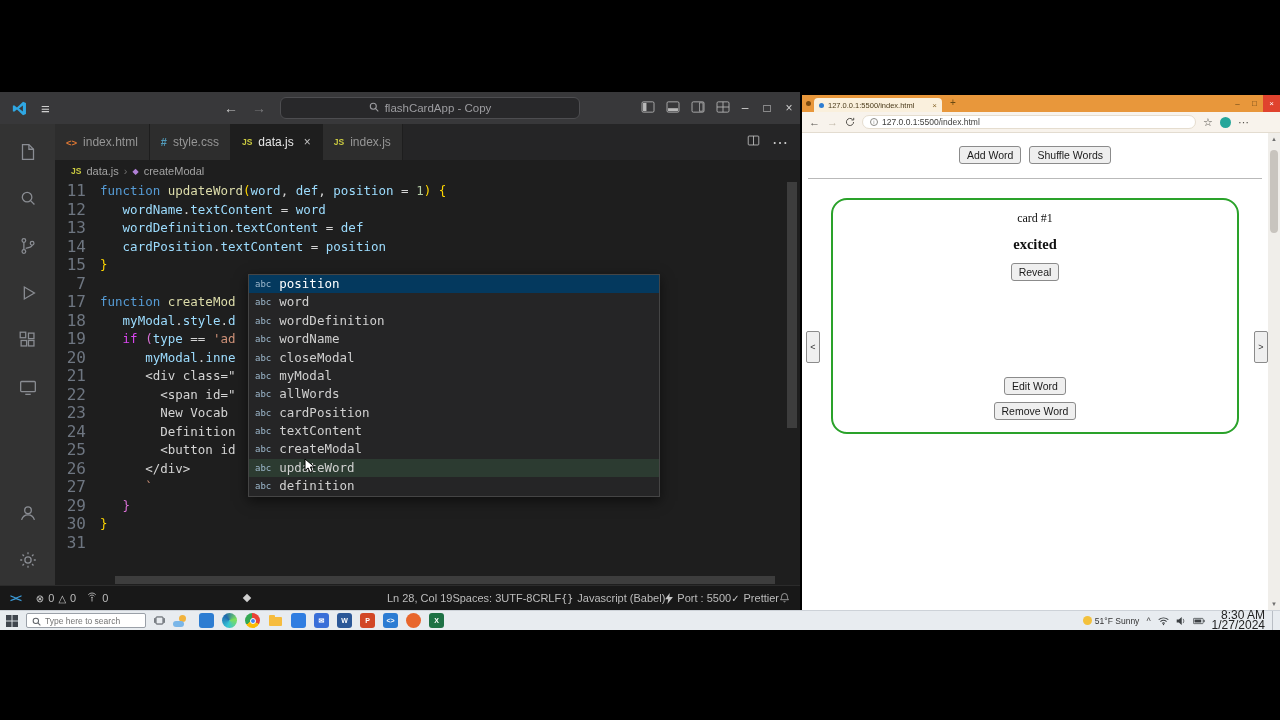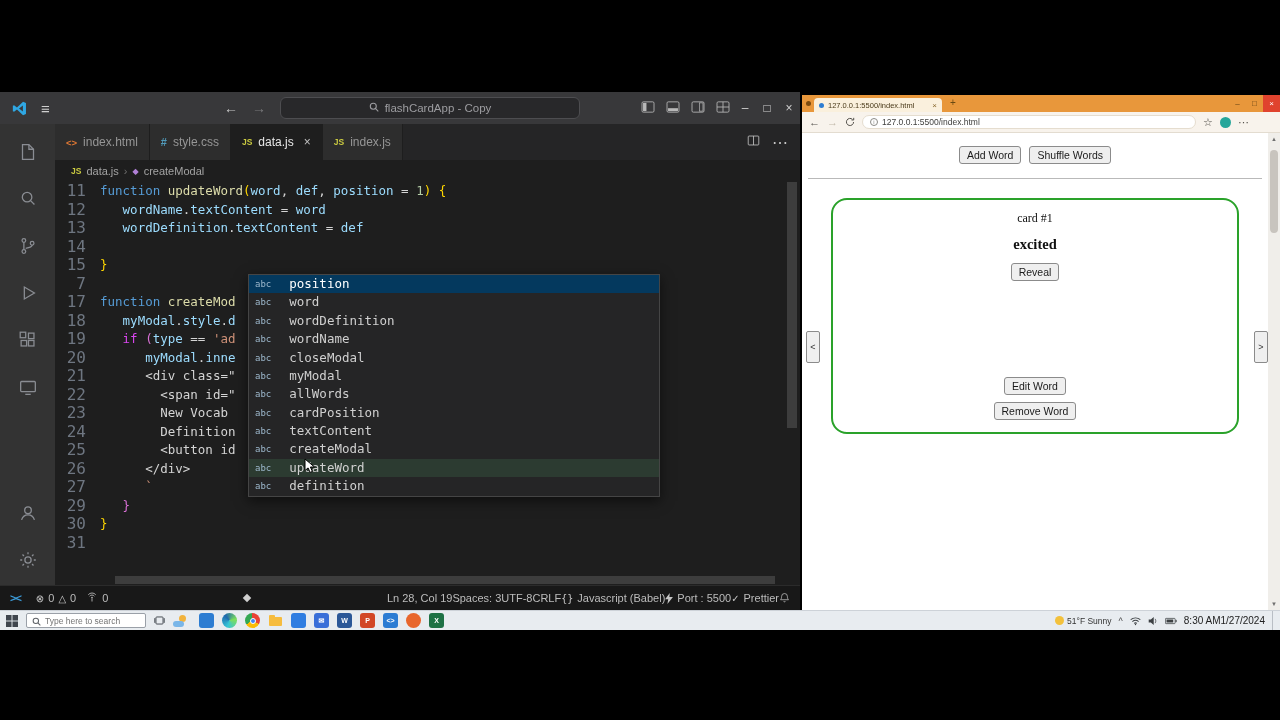--- a/index.html
+++ b/index.html
@@ -41,21 +41,21 @@
   .cl{display:flex;height:18.5px}
   .cl.cur{background:rgba(255,255,255,.045)}
   .cl.cur .gu{color:#c6c6c6}
   .gu{width:45px;padding-right:14px;text-align:right;color:#6e7681;font-size:16px;flex:none}
   .lt{white-space:pre}
   .c-kw{color:#569cd6}.c-fn{color:#dcdcaa}.c-vr{color:#9cdcfe}.c-pl{color:#d4d4d4}.c-nm{color:#b5cea8}
   .c-st{color:#ce9178}.c-ct{color:#d946ef}.c-b1{color:#ffd700}.c-b2{color:#da70d6}.c-ht{color:#d4d4d4}
   .caret{display:inline-block;width:1.5px;height:15px;background:#b8b8b6;vertical-align:-3px}
 
   .suggest{position:absolute;left:193px;top:92px;width:412px;background:#252526;border:1px solid #454545;box-shadow:0 4px 12px rgba(0,0,0,.55);z-index:5}
-  .sg{display:flex;align-items:center;height:18.4px;padding:0 6px;gap:18px;font-family:"DejaVu Sans Mono",monospace;font-size:12.5px;color:#d0d0d0}
+  .sg{display:flex;align-items:center;height:18.4px;padding:0 6px;gap:8px;font-family:"DejaVu Sans Mono",monospace;font-size:12.5px;color:#d0d0d0}
   .sg-ic{font-size:9px;color:#9db8cc;flex:none}
   .sg.sel{background:#04395e;color:#fff}
   .sg.hov{background:#2c3b31}
 
   .vsc-vsb{position:absolute;right:3px;top:0;width:10px;height:246px;background:rgba(121,121,121,.35);z-index:6}
   .vsc-hsb{position:absolute;left:115px;bottom:26px;width:660px;height:8px;background:rgba(121,121,121,.35)}
 
   .vsc-status{position:absolute;left:0;right:0;bottom:0;height:25px;background:#181818;border-top:1px solid #2b2b2b;display:flex;align-items:center;font-size:11px;color:#bcbcbc}
   .st-rem{color:#3c9bd8;font-weight:bold;padding:0 10px;letter-spacing:-1px;font-size:11px}
   .st-item{display:flex;align-items:center;gap:4px;padding:0 5px}
@@ -119,21 +119,21 @@
   .tapp.chrome{border-radius:50%;background:conic-gradient(#ea4335 0 33%,#fbbc05 33% 66%,#34a853 66% 100%)}
   .cdot{width:6px;height:6px;border-radius:50%;background:#4285f4;border:1px solid #fff}
   .tg{color:#fff;font-size:7px;font-weight:bold;font-family:"Liberation Sans",sans-serif}
   .fold{width:13px;height:9px;background:#f6bc3e;border-radius:1px;position:relative;margin-top:2px}
   .fold::before{content:"";position:absolute;top:-2.5px;left:0;width:6px;height:3px;background:#f6bc3e;border-radius:1px 1px 0 0}
   .tray{margin-left:auto;display:flex;align-items:center;gap:7px;padding-right:4px;height:100%}
   .weather{display:flex;align-items:center;gap:3px;font-size:8.5px;color:#333}
   .sun{width:9px;height:9px;border-radius:50%;background:#f3c13c}
   .chev{font-size:9px;color:#444}
   .tri{display:flex;align-items:center}
-  .clock{display:flex;flex-direction:row;align-items:flex-end;font-size:10px;line-height:9.5px;color:#222}
+  .clock{display:flex;flex-direction:column;align-items:flex-end;font-size:12px;line-height:9.5px;color:#222}
   .sd{width:4px;height:100%;border-left:1px solid #b9bec5}
 
   .mcur{position:absolute;left:304px;top:458px;z-index:40}
 </style>
 </head>
 <body>
 
 <div id="screen">
 
   <div class="vsc">
@@ -279,20 +279,21 @@
           <div class="cl">
             <span class="gu">12</span>
             <span class="lt"><span class="c-pl">   </span><span class="c-vr">wordName</span><span class="c-pl">.</span><span class="c-vr">textContent</span><span class="c-pl"> = </span><span class="c-vr">word</span></span>
           </div>
           <div class="cl">
             <span class="gu">13</span>
             <span class="lt"><span class="c-pl">   </span><span class="c-vr">wordDefinition</span><span class="c-pl">.</span><span class="c-vr">textContent</span><span class="c-pl"> = </span><span class="c-vr">def</span></span>
           </div>
           <div class="cl">
             <span class="gu">14</span>
+            <span class="lt"><span class="c-pl">   </span><span class="c-vr">cardPosition</span><span class="c-pl">.</span><span class="c-vr">textContent</span><span class="c-pl"> = </span><span class="c-vr">position</span></span>
           </div>
           <div class="cl">
             <span class="gu">15</span>
             <span class="lt"><span class="c-b1">}</span></span>
           </div>
           <div class="cl">
             <span class="gu">7</span>
             <span class="lt"></span>
           </div>
           <div class="cl">

